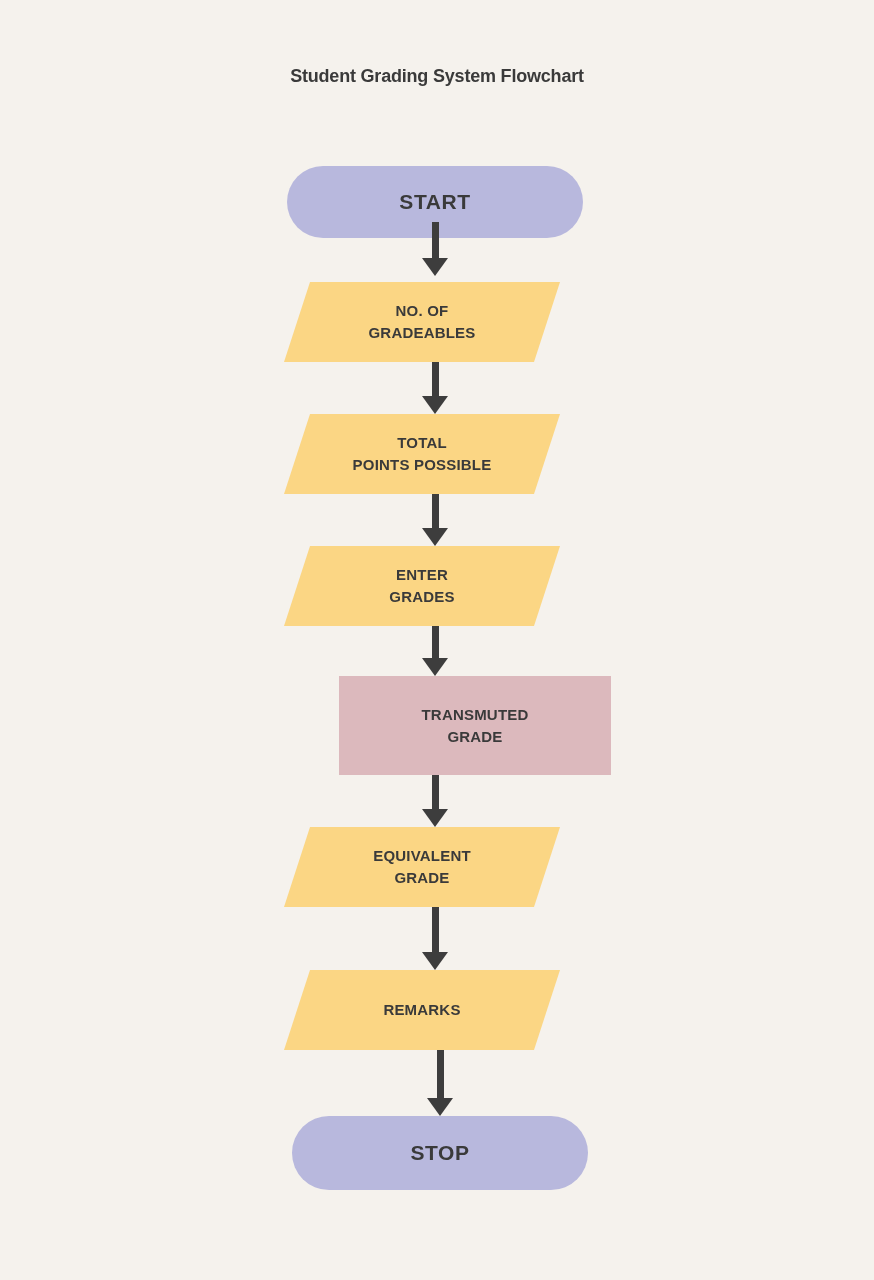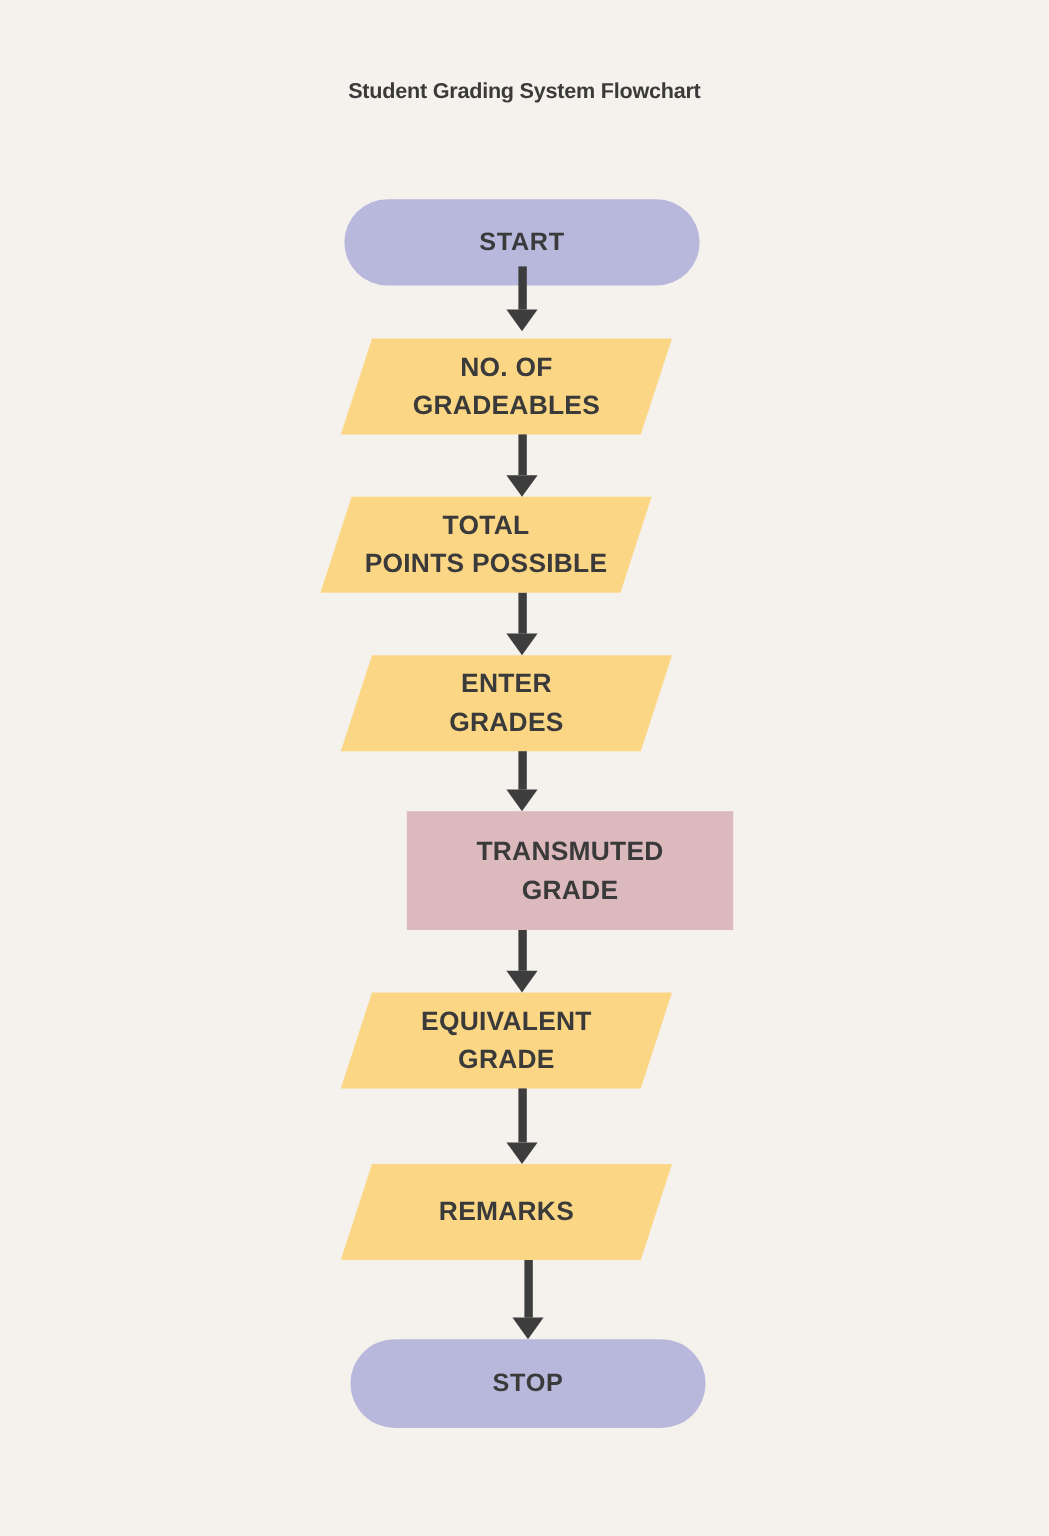--- a/index.html
+++ b/index.html
@@ -41,21 +41,21 @@
     position: absolute;
     display: flex;
     align-items: center;
     justify-content: center;
     box-sizing: border-box;
   }
   .node-label {
     position: relative;
     z-index: 2;
     text-align: center;
-    font-size: 22px;
+    font-size: 15px;
     font-weight: bold;
     color: #3a3a3a;
     line-height: 1.45;
     letter-spacing: 0.2px;
     white-space: pre-line;
   }
 
   
   .node.terminator {
     background: #b8b8dd;
@@ -131,21 +131,21 @@
     <div class="skew-fill"></div>
     <span class="node-label">NO. OF
 GRADEABLES</span>
   </div>
 
   <div class="arrow" style="left:421px; top:362px; width:28px; height:52px;">
     <div class="shaft" style="height:34px;"></div>
     <div class="head"></div>
   </div>
 
-  <div class="node io" style="left:280px; top:414px; width:250px; height:80px;">
+  <div class="node io" style="left:297px; top:414px; width:250px; height:80px;">
     <div class="skew-fill"></div>
     <span class="node-label">TOTAL
 POINTS POSSIBLE</span>
   </div>
 
   <div class="arrow" style="left:421px; top:494px; width:28px; height:52px;">
     <div class="shaft" style="height:34px;"></div>
     <div class="head"></div>
   </div>
 

